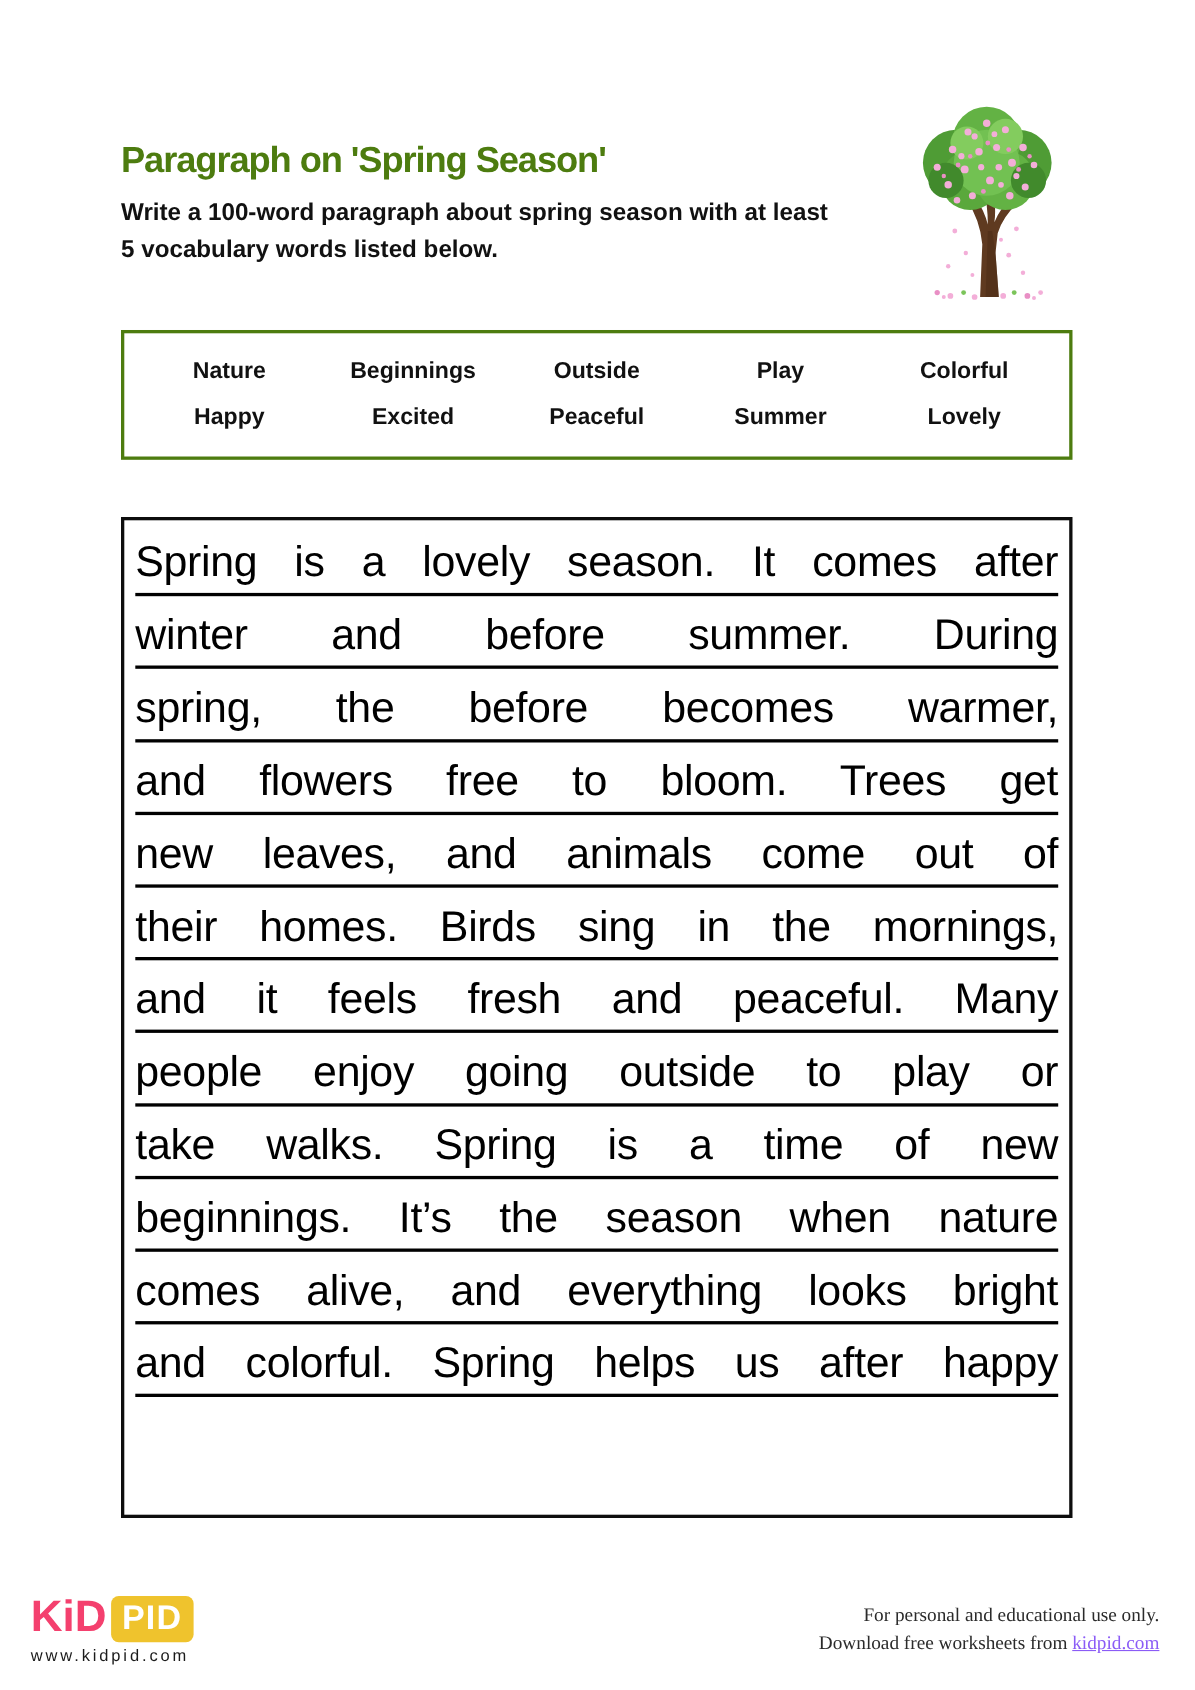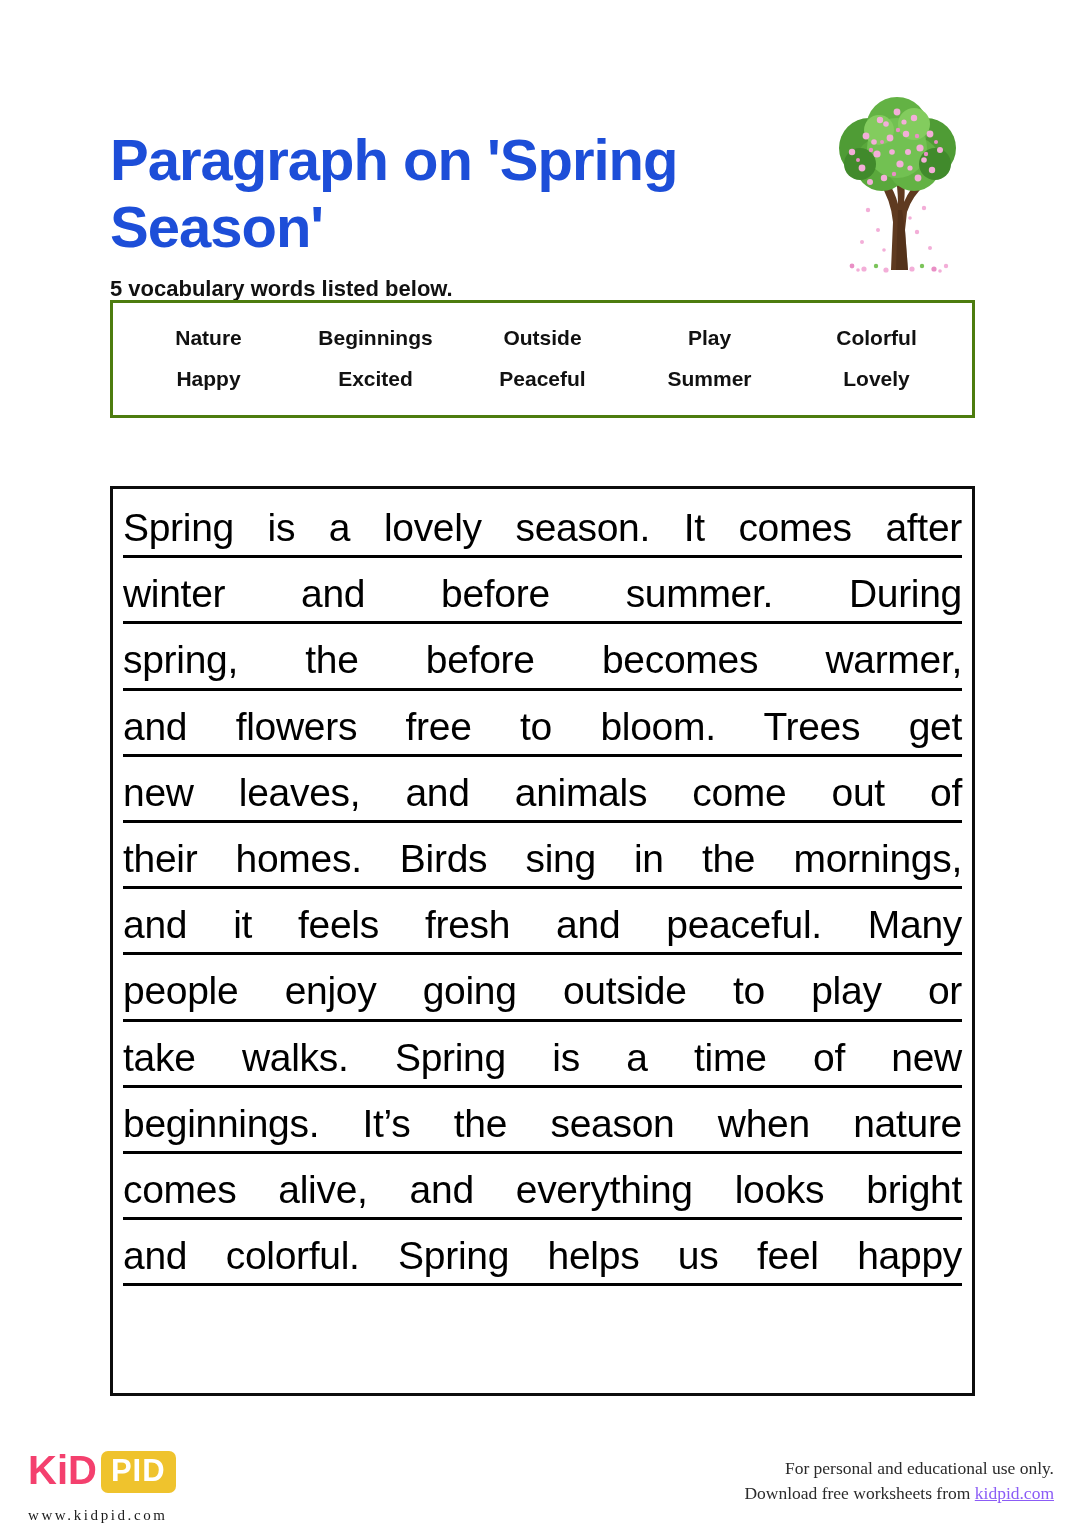--- a/index.html
+++ b/index.html
@@ -8,22 +8,22 @@
     width: 1086px; height: 1536px;
     font-family: "Liberation Sans", sans-serif;
     position: relative;
     overflow: hidden;
   }
   .page { position: absolute; inset: 0; background: #fff; }
 
   
   .header { position: absolute; left: 110px; top: 126px; width: 700px; }
   .title {
-    font-size: 58px; font-weight: 800; letter-spacing: -1px;
-    color: #1d4ed8;
+    font-size: 33px; font-weight: 800; letter-spacing: -1px;
+    color: #4d7c0f;
     font-family: "Liberation Sans", sans-serif;
   }
   .subtitle {
     margin-top: 12px;
     font-size: 22px; font-weight: 700; color: #111;
     line-height: 1.55;
   }
 
   
   .tree-wrap { position: absolute; left: 822px; top: 90px; width: 152px; height: 184px; }
@@ -36,21 +36,21 @@
     display: grid;
     grid-template-columns: repeat(5, 1fr);
     grid-template-rows: 1fr 1fr;
     align-items: center; justify-items: center;
     padding: 14px 12px 16px;
   }
   .vocab-word { font-size: 21px; font-weight: 700; color: #111; }
 
   
   .para-box {
-    position: absolute; left: 110px; top: 486px; width: 865px; height: 910px;
+    position: absolute; left: 110px; top: 470px; width: 865px; height: 910px;
     border: 3px solid #0d0d0d;
     padding: 3px 10px 0 10px;
     overflow: hidden;
   }
   .para-line {
     height: 66.2px; line-height: 72px;
     border-bottom: 3.5px solid #000;
     font-size: 39px; font-weight: 300; color: #000;
     letter-spacing: -0.3px;
     text-align: justify; text-align-last: justify; text-justify: inter-word;
@@ -63,41 +63,41 @@
   .logo-kid {
     font-size: 40px; font-weight: 800; color: #f4406e; letter-spacing: 0px;
     font-family: "Liberation Sans", sans-serif;
   }
   .logo-pid {
     display: inline-block; background: #efc32d; color: #ffffff;
     font-size: 31px; font-weight: 800; letter-spacing: 1px;
     border-radius: 7px; padding: 2px 10px 4px;
   }
   .logo-url {
-    margin-top: 14px; font-size: 15px; font-weight: 500; color: #1a1a1a;
+    margin-top: 4px; font-size: 15px; font-weight: 500; color: #1a1a1a;
     letter-spacing: 2.6px;
-    font-family: Liberation Serif, serif;
   }
 
   .footer-note {
     position: absolute; right: 32px; top: 1456px; width: 480px;
     text-align: right;
     font-family: "Liberation Serif", serif;
     font-size: 17.5px; color: #2b2b2b; line-height: 1.45;
   }
   .footer-link { text-decoration: underline; color: #8b5cf6; cursor: pointer; }
 </style>
 </head>
 <body>
 
 <div class="page">
 
   <div class="header">
     <div class="title">Paragraph on 'Spring Season'</div>
     <div class="subtitle">
+      <div>Write a 100-word paragraph about spring season with at least</div>
       <div>5 vocabulary words listed below.</div>
     </div>
   </div>
 
   <div class="tree-wrap">
     <svg viewBox="0 0 152 184">
 
       <path d="M69,180 L71,132 Q69,110 57,92 L64,88 Q73,102 76,114 Q76,96 72,80 L80,79 Q84,98 82,112 Q88,98 99,88 L105,93 Q90,106 85,122 L83,140 L86,180 Z" fill="#5f3a20"></path>
       <path d="M74,180 L76,120 L80,120 L83,140 L86,180 Z" fill="#4a2c16" opacity="0.55"></path>
 
@@ -193,21 +193,21 @@
     <div class="para-line">winter and before summer. During</div>
     <div class="para-line">spring, the before becomes warmer,</div>
     <div class="para-line">and flowers free to bloom. Trees get</div>
     <div class="para-line">new leaves, and animals come out of</div>
     <div class="para-line">their homes. Birds sing in the mornings,</div>
     <div class="para-line">and it feels fresh and peaceful. Many</div>
     <div class="para-line">people enjoy going outside to play or</div>
     <div class="para-line">take walks. Spring is a time of new</div>
     <div class="para-line">beginnings. It’s the season when nature</div>
     <div class="para-line">comes alive, and everything looks bright</div>
-    <div class="para-line">and colorful. Spring helps us feel happy</div>
+    <div class="para-line">and colorful. Spring helps us after happy</div>
   </div>
 
   <div class="footer-logo">
     <div class="logo-row">
       <span class="logo-kid">KiD</span>
       <span class="logo-pid">PID</span>
     </div>
     <div class="logo-url">www.kidpid.com</div>
   </div>
 

